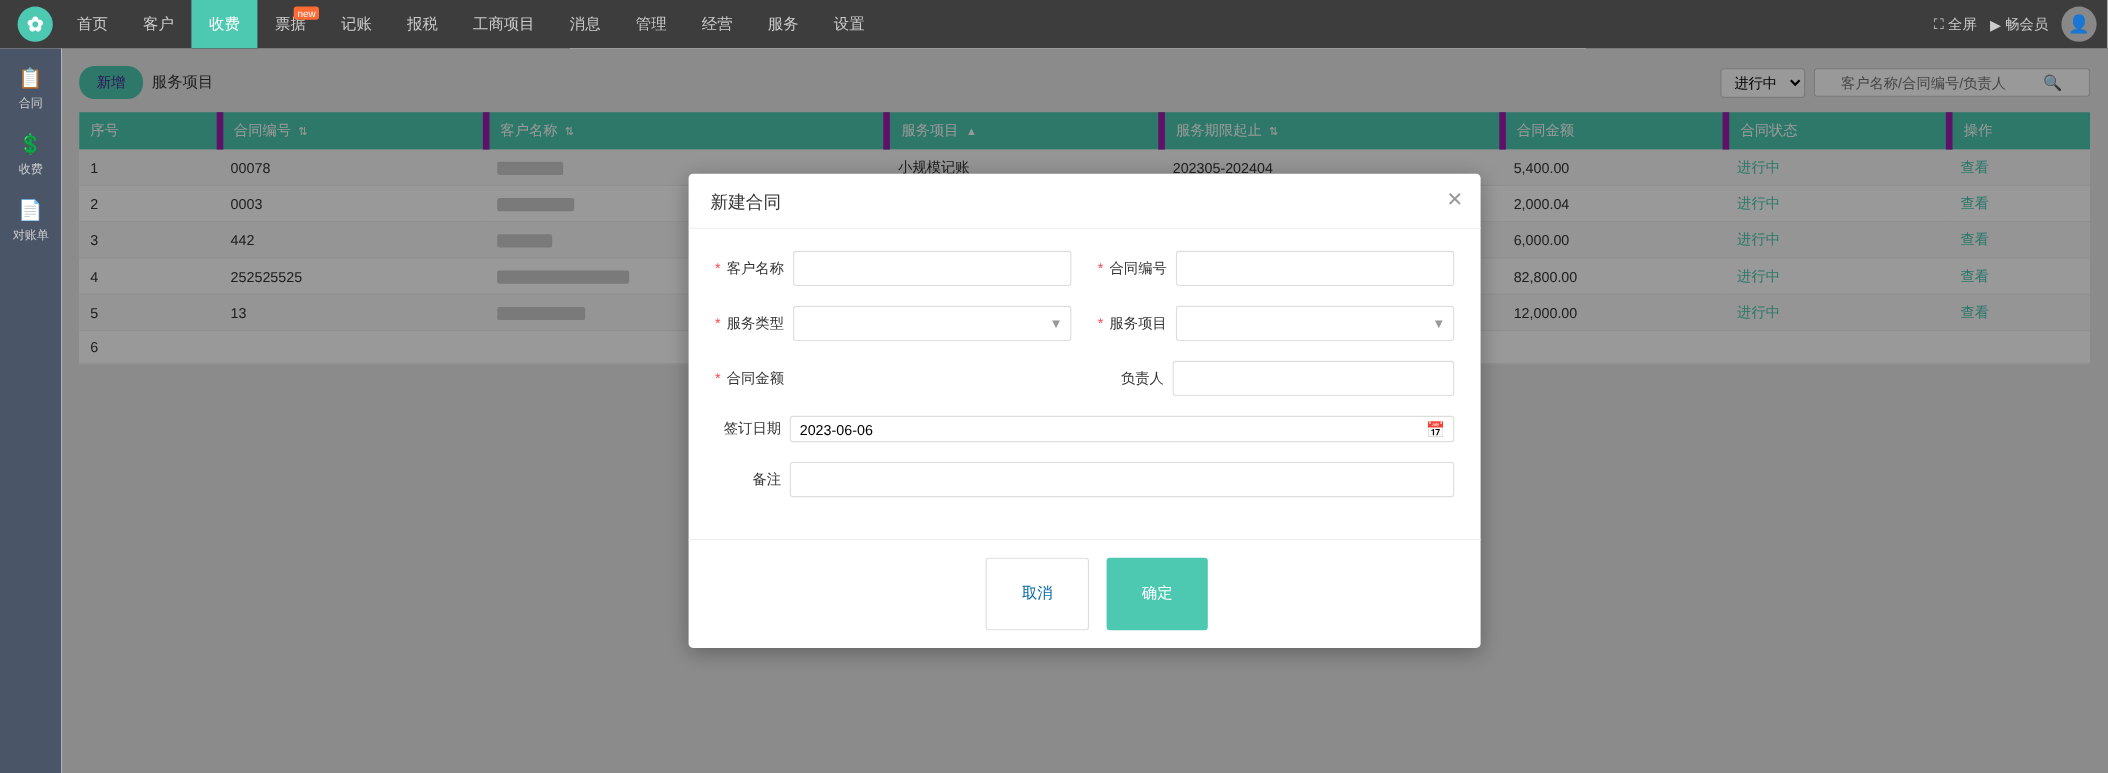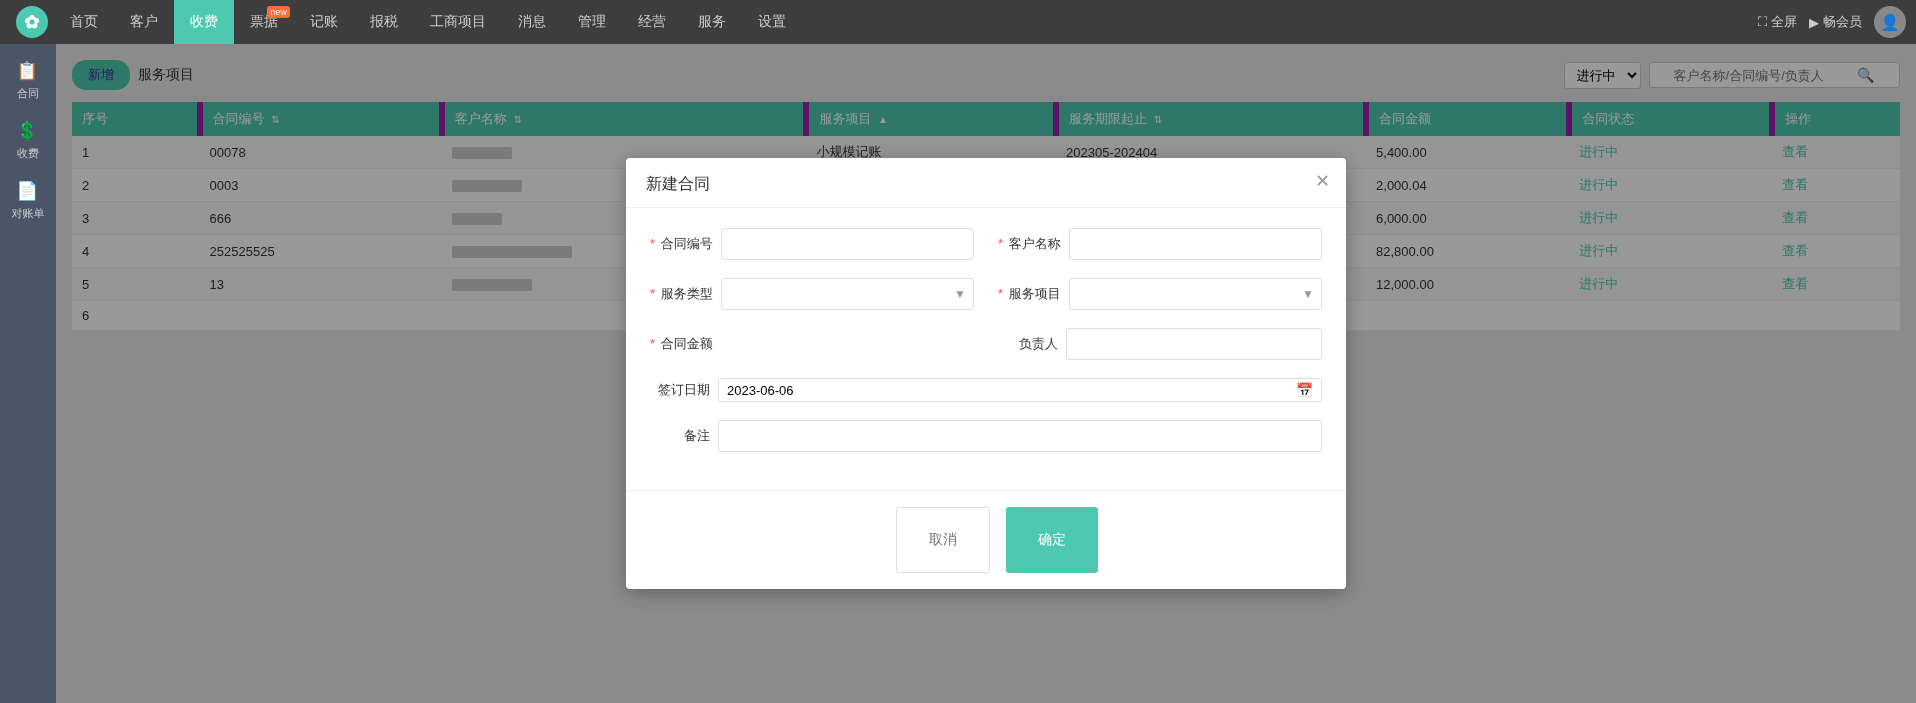--- a/index.html
+++ b/index.html
@@ -355,21 +355,21 @@
       gap: 16px;
       border-top: 1px solid #eee;
     }
     .btn-cancel {
       padding: 8px 32px;
       border: 1px solid #ddd;
       background: white;
       border-radius: 3px;
       font-size: 14px;
       cursor: pointer;
-      color: #737373;
+      color: #0369a1;
       margin-left: 22px;
     }
     .btn-confirm {
       padding: 24px 32px;
       background: #4cc9b0;
       color: white;
       border: none;
       border-radius: 3px;
       font-size: 14px;
       cursor: pointer;
@@ -514,21 +514,21 @@
           <td>0003</td>
           <td><span class="text-blur" style="width:70px;"></span></td>
           <td>小规模记账</td>
           <td>202305-202404</td>
           <td>2,000.04</td>
           <td><span class="status-badge">进行中</span></td>
           <td><span class="action-link">查看</span></td>
         </tr>
         <tr>
           <td>3</td>
-          <td>666</td>
+          <td>442</td>
           <td><span class="text-blur" style="width:50px;"></span></td>
           <td>小规模记账</td>
           <td>202305-202404</td>
           <td>6,000.00</td>
           <td><span class="status-badge">进行中</span></td>
           <td><span class="action-link">查看</span></td>
         </tr>
         <tr>
           <td>4</td>
           <td>252525525</td>
@@ -563,28 +563,28 @@
     <div class="modal-header">
       <span>新建合同</span>
     </div>
     <button class="modal-close">✕</button>
     <div class="modal-body">
 
       <div class="form-row">
         <div class="form-field">
           <span class="form-label">
             <span class="required-star">*</span>
-            <span>合同编号</span>
+            <span>客户名称</span>
           </span>
           <input class="form-input" type="text" value="" style="">
         </div>
         <div class="form-field">
           <span class="form-label">
             <span class="required-star">*</span>
-            <span>客户名称</span>
+            <span>合同编号</span>
           </span>
           <input class="form-input" type="text" value="" style="">
         </div>
       </div>
 
       <div class="form-row">
         <div class="form-field">
           <span class="form-label">
             <span class="required-star">*</span>
             <span>服务类型</span>

